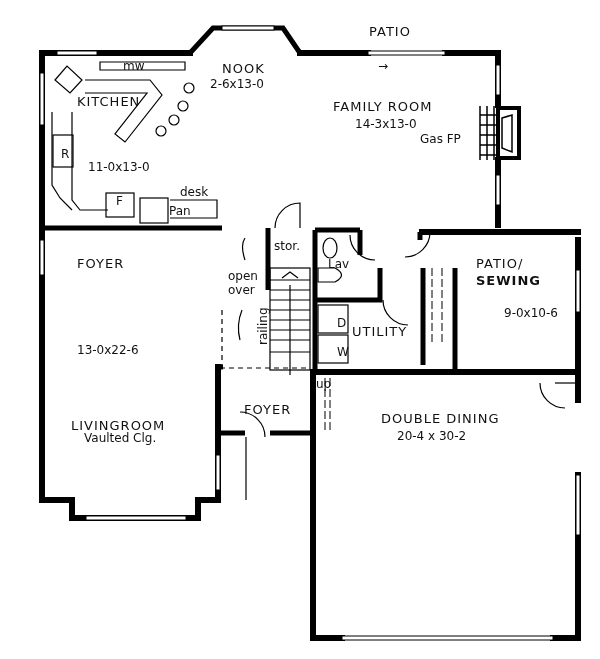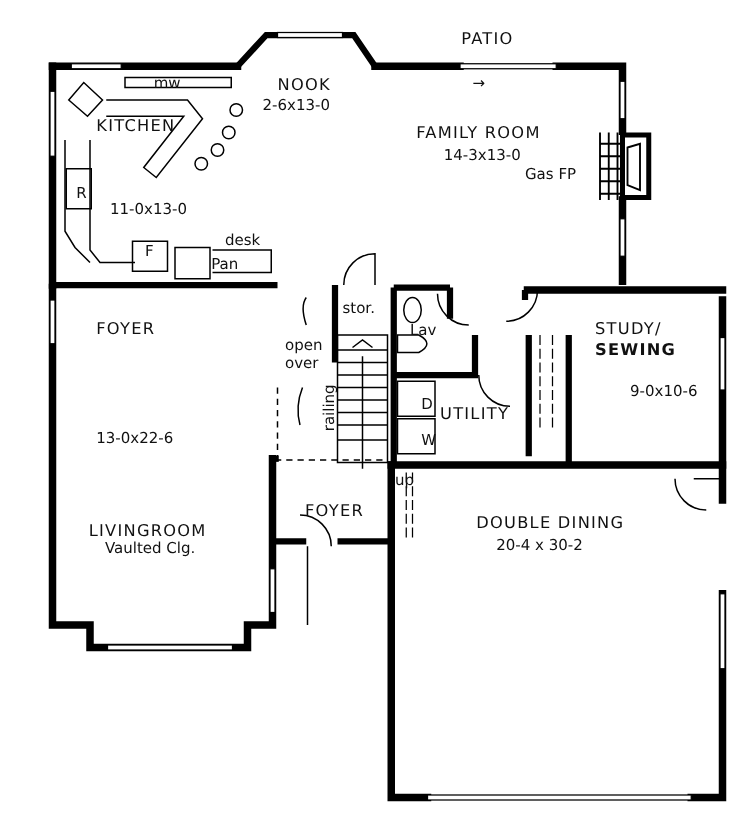--- a/index.html
+++ b/index.html
@@ -162,21 +162,21 @@
 <div class="lbl small" style="left:228px;top:270px;">open</div>
 <div class="lbl small" style="left:228px;top:284px;">over</div>
 <div class="lbl small rot" style="left:257px;top:345px;">railing</div>
 
 <div class="lbl small" style="left:274px;top:240px;">stor.</div>
 <div class="lbl small" style="left:328px;top:258px;">Lav</div>
 <div class="lbl small" style="left:337px;top:317px;">D</div>
 <div class="lbl small" style="left:337px;top:346px;">W</div>
 <div class="lbl room" style="left:352px;top:325px;">UTILITY</div>
 
-<div class="lbl room" style="left:476px;top:257px;">STUDY/</div>
+<div class="lbl room" style="left:476px;top:257px;">PATIO/</div>
 <div class="lbl room" style="left:476px;top:274px;font-weight:bold;">SEWING</div>
 <div class="lbl dim" style="left:504px;top:307px;">9-0x10-6</div>
 
 <div class="lbl small" style="left:280px;top:378px;margin-left:36px;">up</div>
 <div class="lbl room" style="left:244px;top:403px;">FOYER</div>
 
 <div class="lbl room" style="left:381px;top:412px;">DOUBLE DINING</div>
 <div class="lbl dim" style="left:397px;top:430px;">20-4 x 30-2</div>
 
 </body></html>

